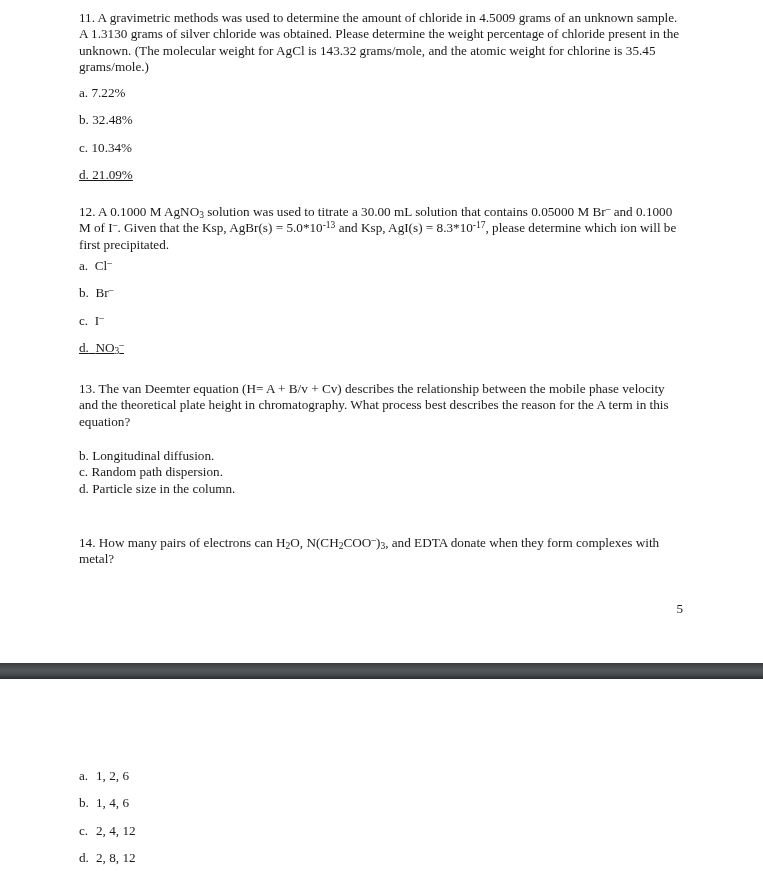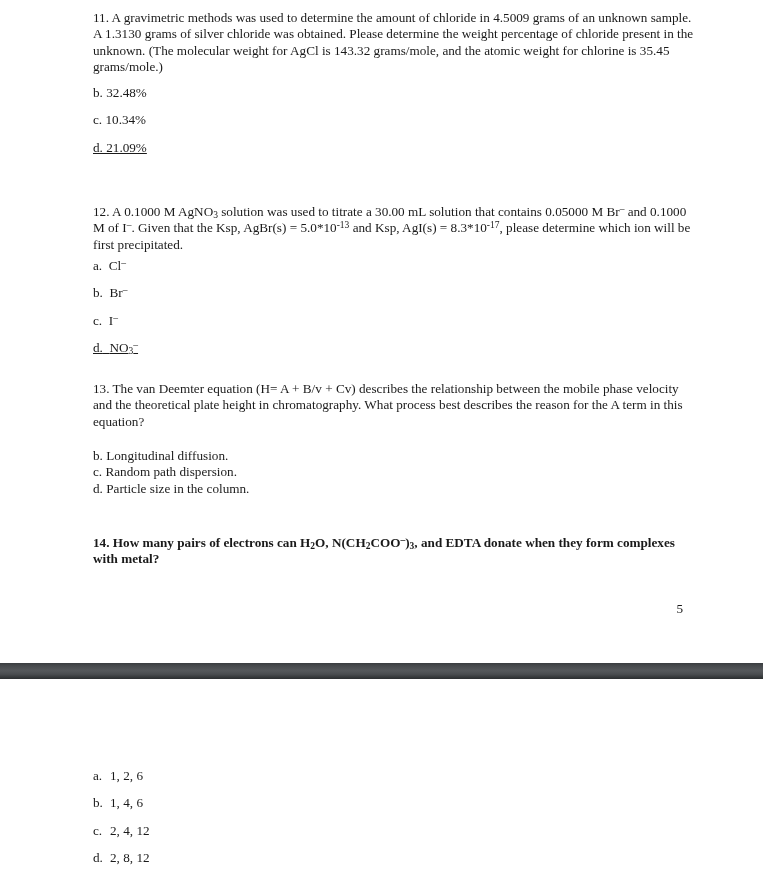--- a/index.html
+++ b/index.html
@@ -20,21 +20,21 @@
     left: 0;
     width: 763px;
     background: #ffffff;
     box-sizing: border-box;
   }
   #page-one { top: 0; height: 663px; }
   #page-two { top: 679px; height: 263px; }
 
   .content {
     position: absolute;
-    left: 93px;
+    left: 79px;
     width: 604px;
   }
 
   .qtext {
     font-size: 13.2px;
     line-height: 16.4px;
     text-align: left;
     margin: 0;
   }
 
@@ -94,20 +94,21 @@
 </head>
 <body>
 
 <div class="page" id="page-one">
 
   <div class="content" style="top: 10px;">
     <p class="qtext">11. A gravimetric methods was used to determine the amount of chloride in 4.5009 grams of an unknown sample. A 1.3130 grams of silver chloride was obtained. Please determine the weight percentage of chloride present in the unknown. (The molecular weight for AgCl is 143.32 grams/mole, and the atomic weight for chlorine is 35.45 grams/mole.)</p>
   </div>
 
   <div class="content opts-loose" style="top: 85px;">
+    <p class="opt">a. 7.22%</p>
     <p class="opt">b. 32.48%</p>
     <p class="opt">c. 10.34%</p>
     <p class="opt">d. 21.09%</p>
   </div>
 
   <div class="content" style="top: 204px;">
     <p class="qtext"><span>12. A 0.1000 M AgNO</span><sub>3</sub><span> solution was used to titrate a 30.00 mL solution that contains 0.05000 M Br</span><sup>–</sup><span> and 0.1000 M of I</span><sup>–</sup><span>. Given that the Ksp, AgBr(s) = 5.0*10</span><sup>-13</sup><span> and Ksp, AgI(s) = 8.3*10</span><sup>-17</sup><span>, please determine which ion will be first precipitated.</span></p>
   </div>
 
   <div class="content opts-loose" style="top: 258px;">
@@ -120,21 +121,21 @@
   <div class="content" style="top: 381px;">
     <p class="qtext">13. The van Deemter equation (H= A + B/v + Cv) describes the relationship between the mobile phase velocity and the theoretical plate height in chromatography.  What process best describes the reason for the A term in this equation?</p>
   </div>
 
   <div class="content opts-tight" style="top: 448px;">
     <p class="opt">b. Longitudinal diffusion.</p>
     <p class="opt">c. Random path dispersion.</p>
     <p class="opt">d. Particle size in the column.</p>
   </div>
 
-  <div class="content" style="top: 535px; font-weight: bold;">
+  <div class="content" style="top: 535px;">
     <p class="qtext"><span>14. How many pairs of electrons can H</span><sub>2</sub><span>O, N(CH</span><sub>2</sub><span>COO</span><sup>–</sup><span>)</span><sub>3</sub><span>, and EDTA donate when they form complexes with metal?</span></p>
   </div>
 
   <div class="pagenum" style="top: 601px;">5</div>
 
 </div>
 
 <div class="page-separator"></div>
 
 <div class="page" id="page-two">

